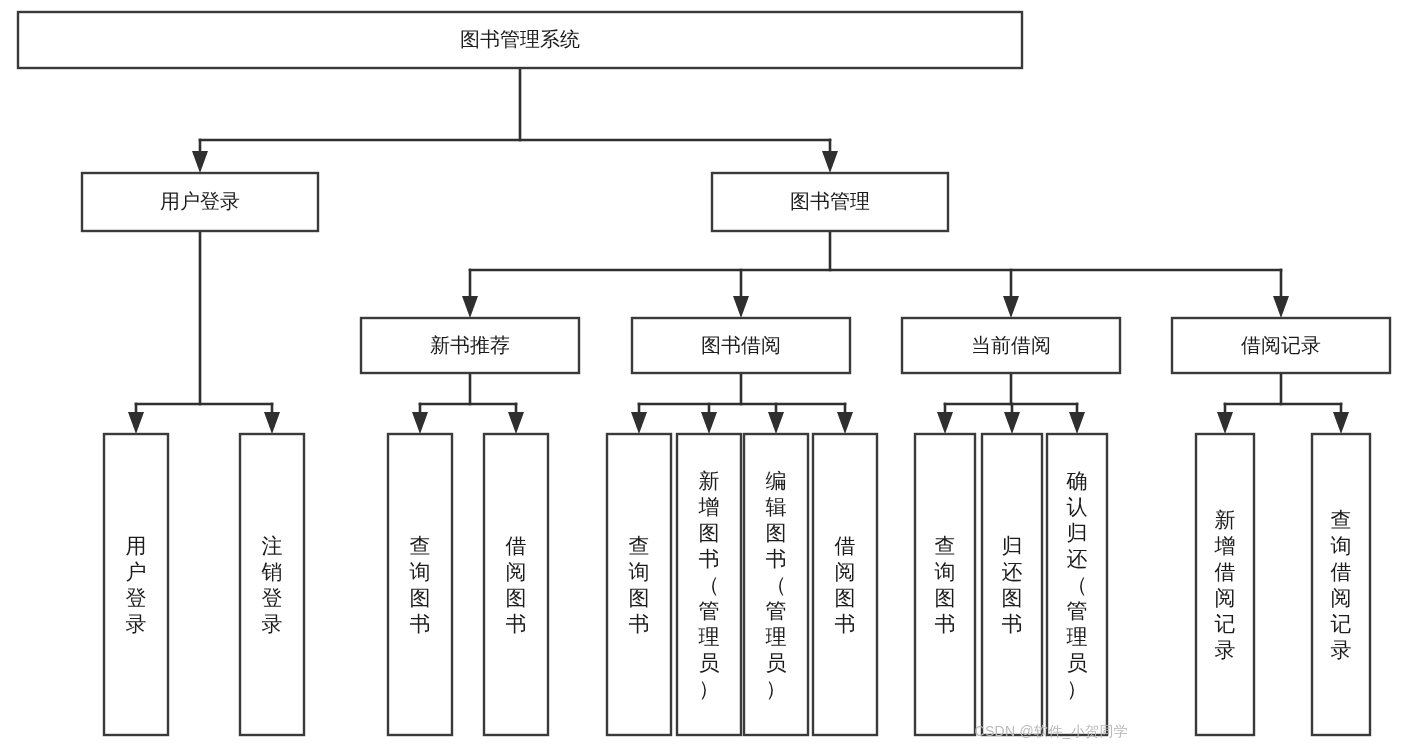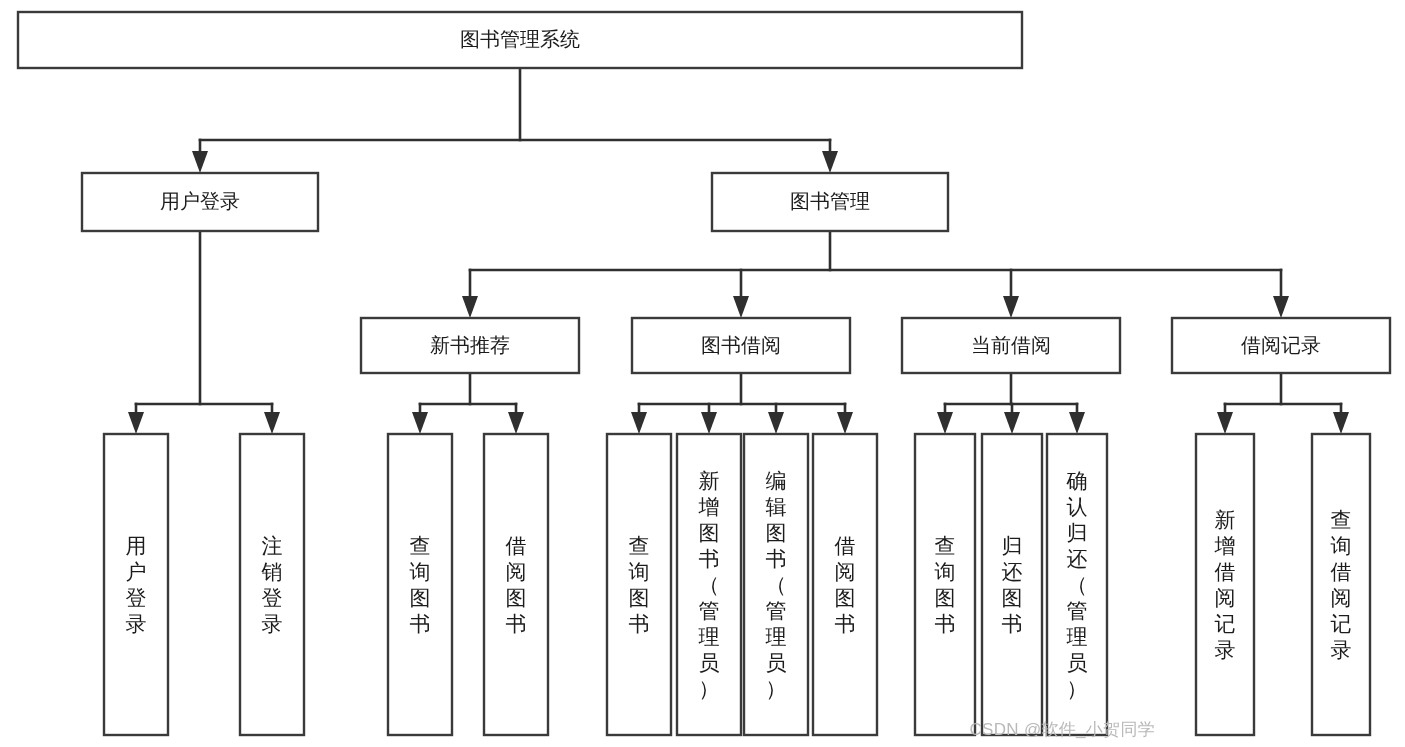--- a/index.html
+++ b/index.html
@@ -49,24 +49,24 @@
     dominant-baseline: middle;
   }
   .node-label-vertical {
     fill: #1c1c1c;
     font-family: "Liberation Sans", "DejaVu Sans", sans-serif;
     font-size: 21px;
     text-anchor: middle;
   }
   .watermark {
     position: absolute;
-    right: 0;
+    right: 27px;
     bottom: 6px;
     font-family: "Liberation Sans", "DejaVu Sans", sans-serif;
-    font-size: 17px;
+    font-size: 14px;
     color: #b9b9b9;
     white-space: nowrap;
     letter-spacing: 0.3px;
   }
 </style>
 </head>
 <body>
 
 <div id="diagram-root">
   <svg id="tree-svg" viewBox="0 0 1405 747" xmlns="http://www.w3.org/2000/svg">

